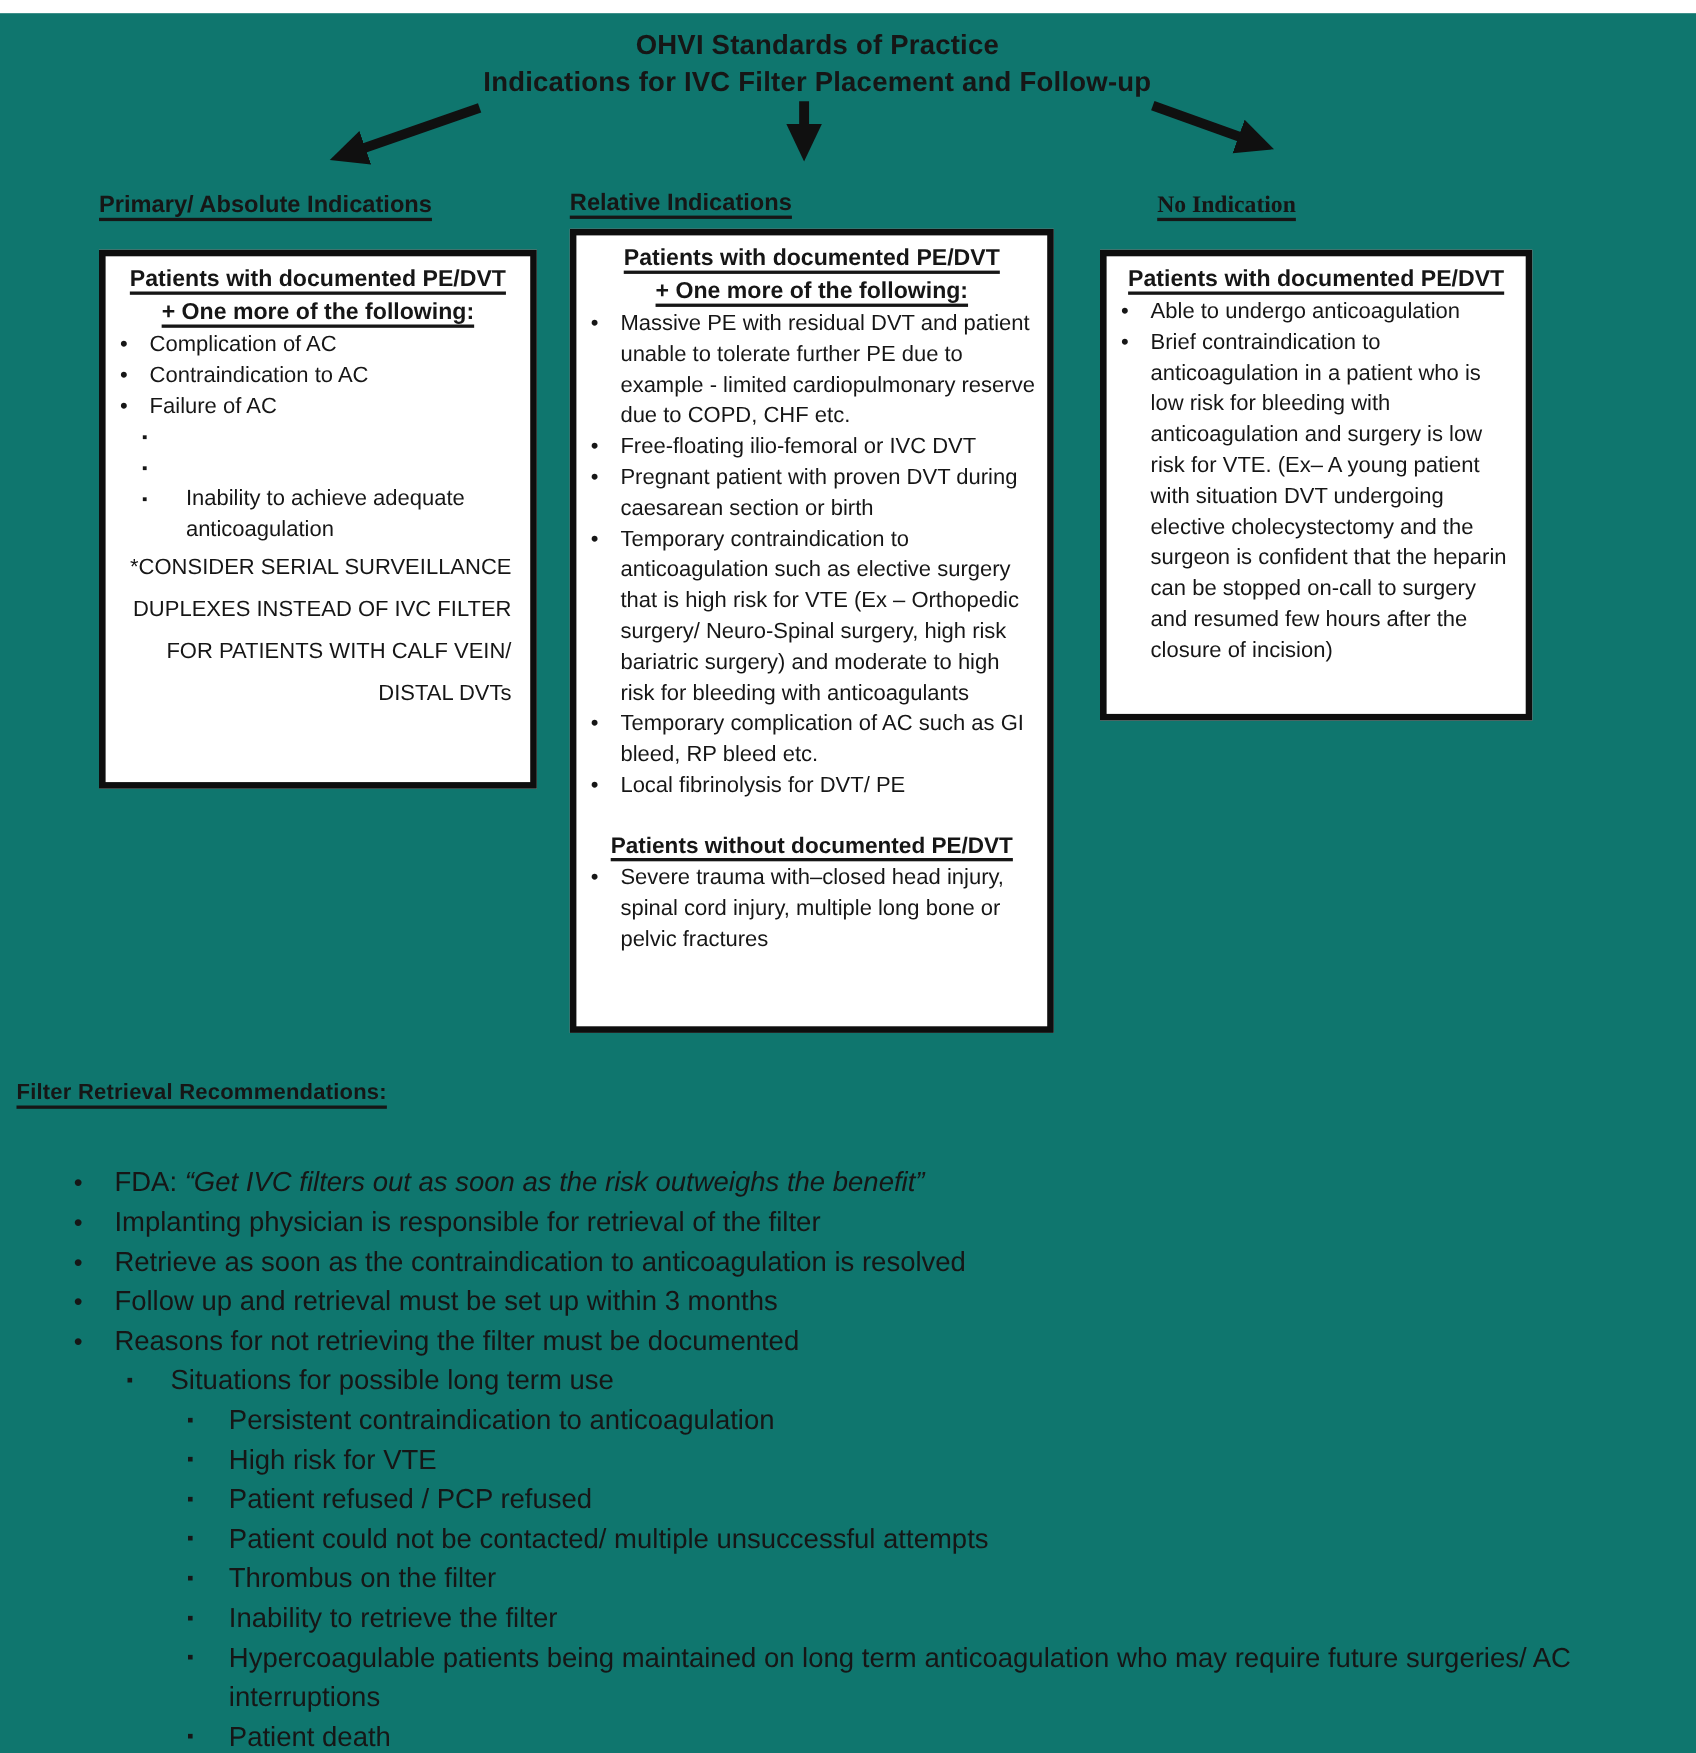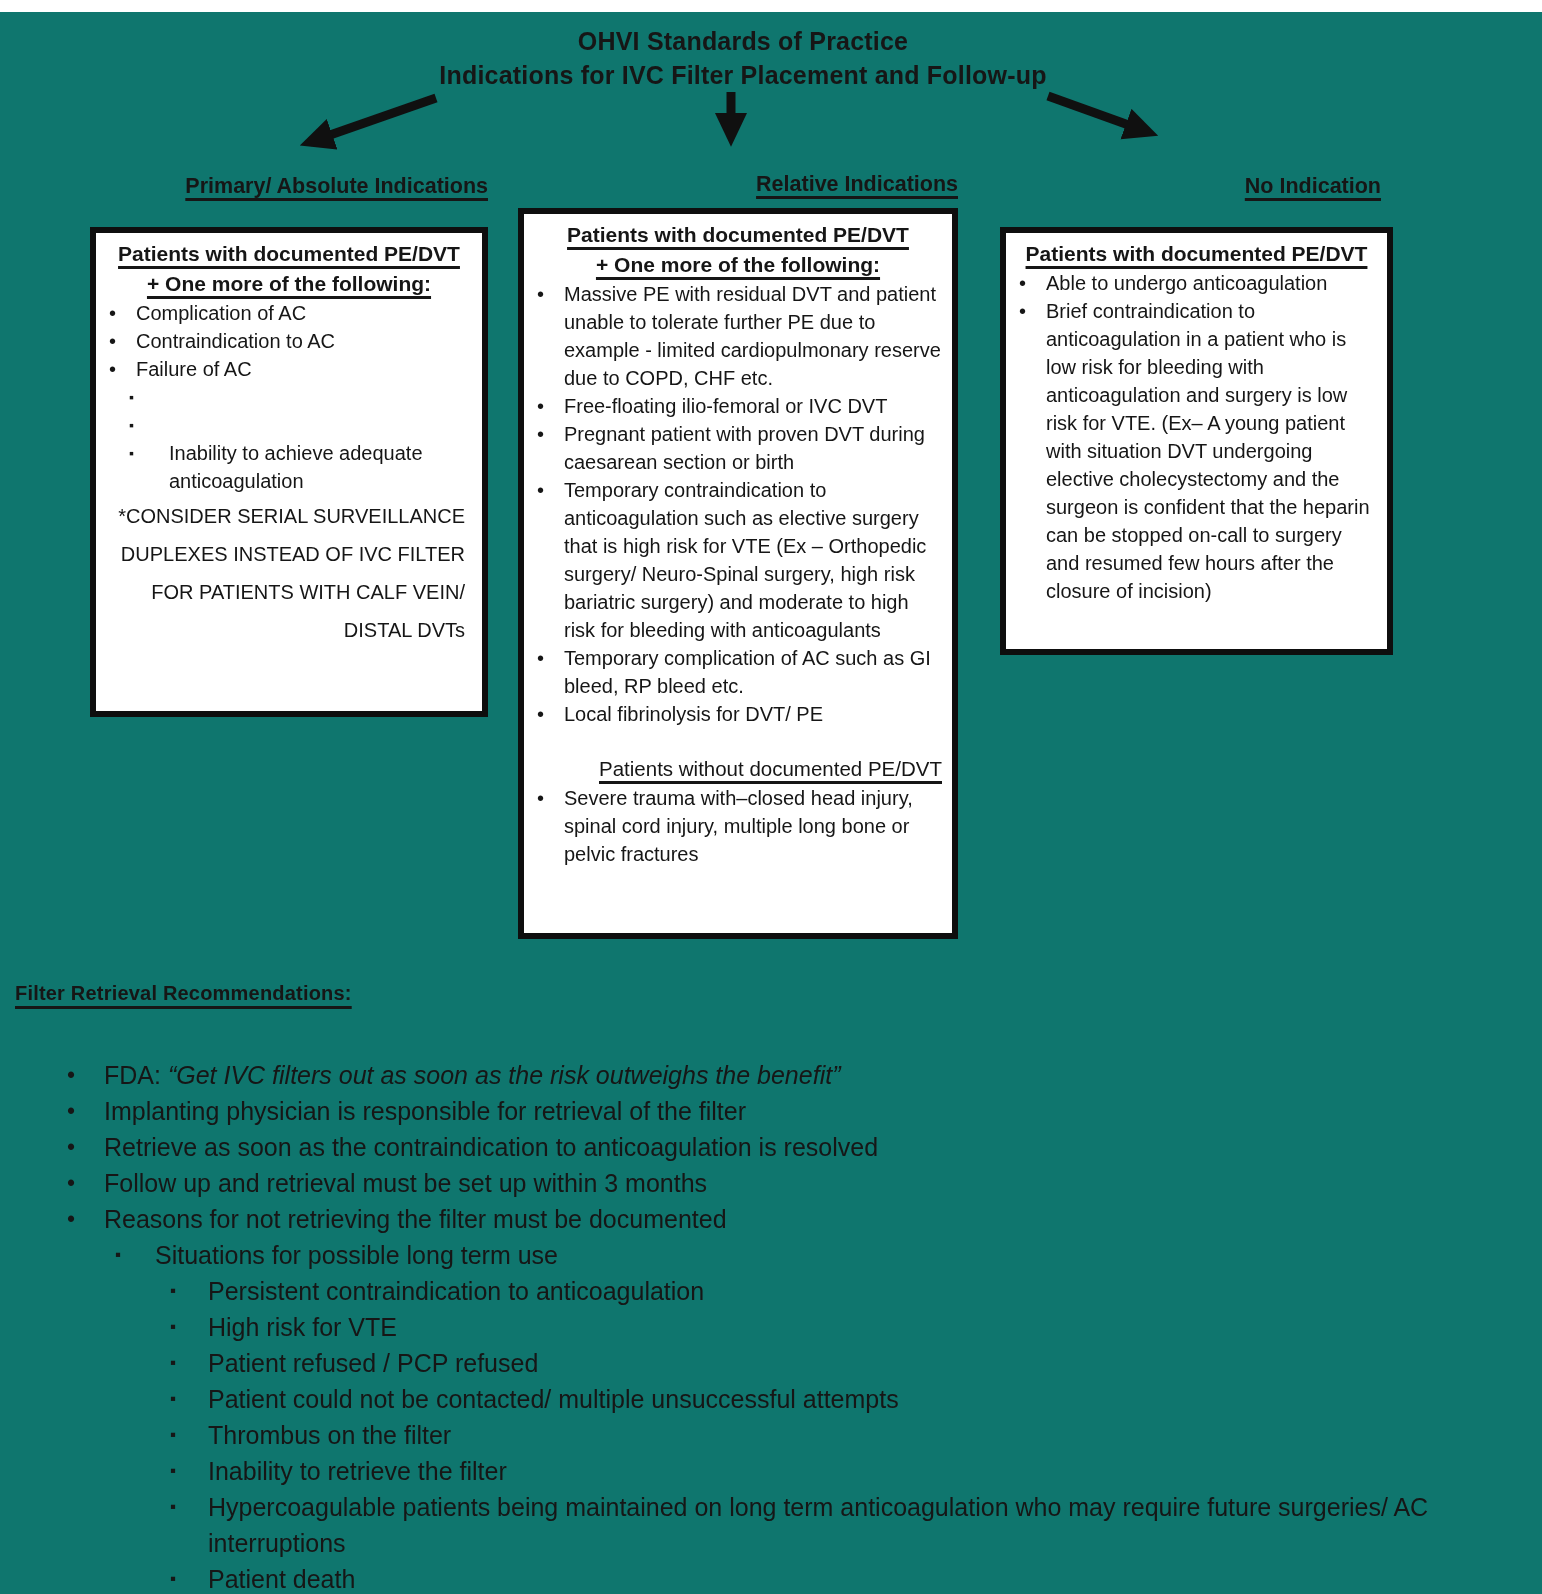--- a/index.html
+++ b/index.html
@@ -9,46 +9,46 @@
   }
   
   .title {
     position:absolute; top:12px; left:340px; width:806px;
     text-align:center; font-size:25px; font-weight:bold; line-height:34px;
     letter-spacing:0.2px;
   }
   
   .arrows { position:absolute; top:0; left:0; }
   
-  .col-head { position:absolute; font-size:21.5px; font-weight:bold; text-align:right; }
+  .col-head { position:absolute; font-size:21.5px; font-weight:bold; text-align:left; }
   .u  { text-decoration:underline; text-decoration-thickness:2.5px; text-underline-offset:5px; }
   #head-primary  { left:90px;  width:398px; top:162px; }
   #head-relative { left:518px; width:440px; top:160px; }
-  #head-noind    { left:988px;width:393px; top:162px; }
+  #head-noind    { left:1052px;width:393px; top:162px;font-family:Liberation Serif, serif; }
   
   .box {
     position:absolute; box-sizing:border-box; border:6px solid #0e0e0e; background:#fff;
     padding:6px 10px; font-size:20px; line-height:28px; overflow:hidden;
   }
   .box-primary  { left:90px;  top:215px; width:398px; height:490px; }
   .box-relative { left:518px; top:196px; width:440px; height:731px; }
   .box-noind    { left:1000px;top:215px; width:393px; height:428px; }
   .bhl { text-align:center; font-weight:bold; font-size:21px; line-height:30px; }
   .row { display:flex; align-items:flex-start; }
   .row .mk { flex:0 0 27px; padding-left:3px; }
   .row .tx { flex:1; }
   .row.lvl2 { padding-left:20px; }
   .row.lvl2 .mk { flex:0 0 40px; font-size:14px; }
   .footnote {
     text-align:right; max-width:352px; margin:2px auto 0;
     text-decoration-thickness:2px; text-underline-offset:5px;
     line-height:38px;
   }
   .spacer { height:26px; }
-  .subhead { text-align:right; font-weight:normal; font-size:20.5px; line-height:29px; margin-bottom:1px; }
+  .subhead { text-align:center; font-weight:bold; font-size:20.5px; line-height:29px; margin-bottom:1px; }
   
   .retrieval { position:absolute; left:15px; top:970px; width:1522px; font-size:25px; }
   .retrieval h2 { margin:0 0 52px 0; font-size:20px; font-weight:bold; letter-spacing:0.2px; }
   .u2 { text-decoration:underline; text-decoration-thickness:3px; text-underline-offset:6px; }
   .rrow { display:flex; align-items:flex-start; line-height:36px; }
   .rrow .mk { flex:0 0 37px; font-size:23px; }
   .rrow .tx { flex:1; }
   .rrow.lvl1 { padding-left:52px; }
   .rrow.lvl2 { padding-left:100px; }
   .rrow.lvl2 .mk { flex:0 0 40px; font-size:17px; }

